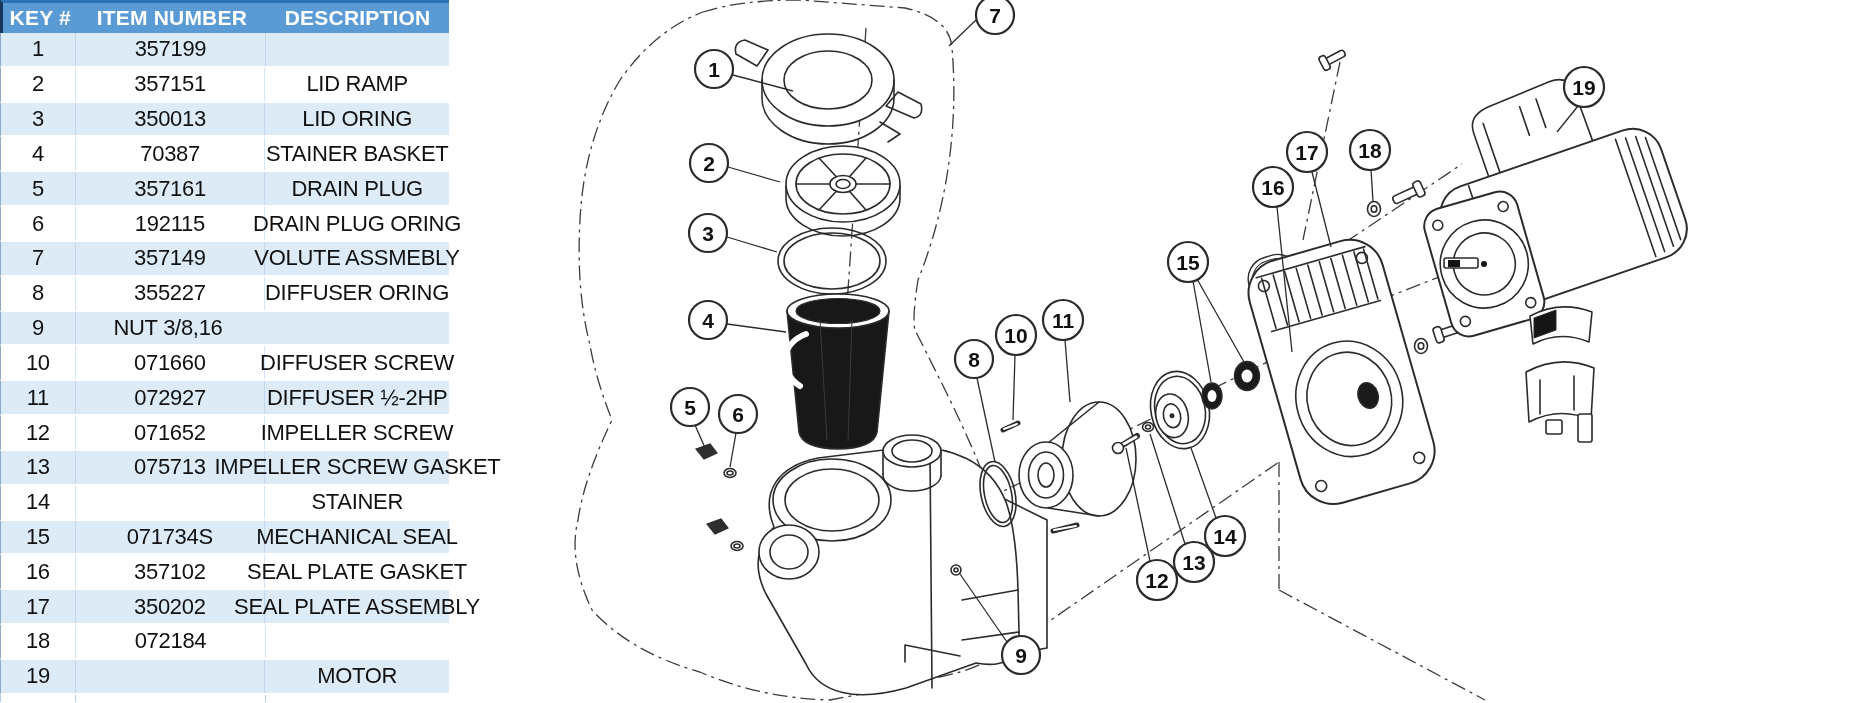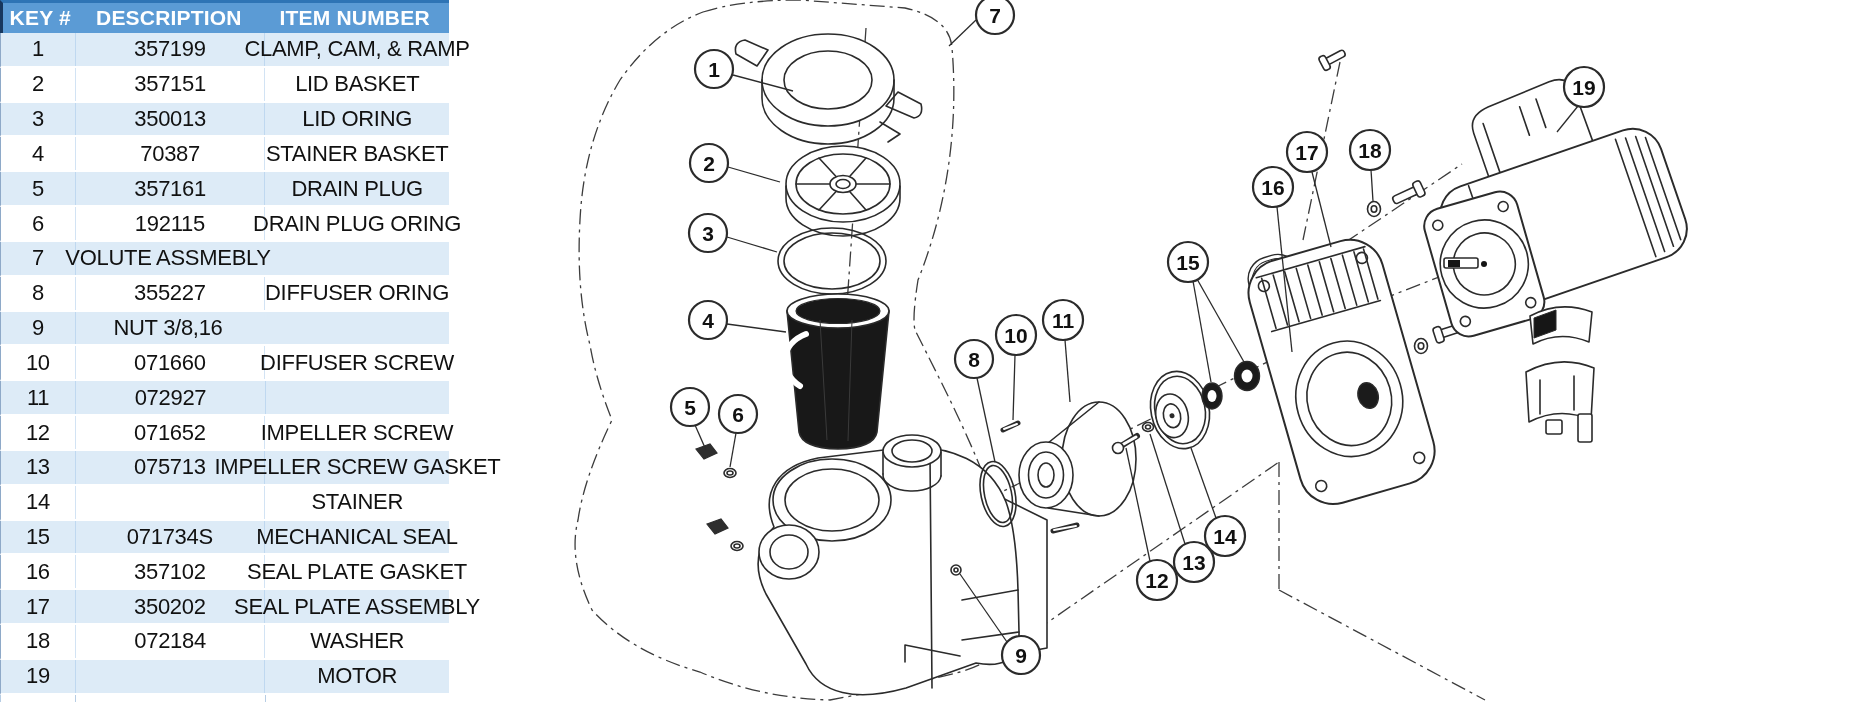--- a/index.html
+++ b/index.html
@@ -307,33 +307,32 @@
         <text x="1370" y="157.5" class="balloon-num">18</text>
         <line x1="1578" y1="106" x2="1557" y2="132" class="leader"></line>
         <circle cx="1584" cy="87" r="20" class="balloon"></circle>
         <text x="1584" y="94.5" class="balloon-num">19</text>
       </g>
   </svg>
 
   <div class="table-wrap">
     <div class="thead">
       <div class="hc c-key">KEY #</div>
+      <div class="hc c-item">ITEM NUMBER</div>
       <div class="hc c-desc">DESCRIPTION</div>
-      <div class="hc c-item">ITEM NUMBER</div>
     </div>
     <div id="tbody">
         <div class="trow alt">
           <div class="td c-key">1</div>
           <div class="td c-item">357199</div>
-          <div class="td c-desc">CLAMP, CAM, &amp; RAMP</div>
         </div>
         <div class="trow plain">
           <div class="td c-key">2</div>
           <div class="td c-item">357151</div>
-          <div class="td c-desc">LID BASKET</div>
+          <div class="td c-desc">LID RAMP</div>
         </div>
         <div class="trow alt">
           <div class="td c-key">3</div>
           <div class="td c-item">350013</div>
           <div class="td c-desc">LID ORING</div>
         </div>
         <div class="trow plain">
           <div class="td c-key">4</div>
           <div class="td c-item">70387</div>
           <div class="td c-desc">STAINER BASKET</div>
@@ -343,39 +342,41 @@
           <div class="td c-item">357161</div>
           <div class="td c-desc">DRAIN PLUG</div>
         </div>
         <div class="trow plain">
           <div class="td c-key">6</div>
           <div class="td c-item">192115</div>
           <div class="td c-desc">DRAIN PLUG ORING</div>
         </div>
         <div class="trow alt">
           <div class="td c-key">7</div>
+          <div class="td c-item">357149</div>
           <div class="td c-desc">VOLUTE ASSMEBLY</div>
         </div>
         <div class="trow plain">
           <div class="td c-key">8</div>
           <div class="td c-item">355227</div>
           <div class="td c-desc">DIFFUSER ORING</div>
         </div>
         <div class="trow alt">
           <div class="td c-key">9</div>
           <div class="td c-desc">NUT 3/8,16</div>
         </div>
         <div class="trow plain">
           <div class="td c-key">10</div>
           <div class="td c-item">071660</div>
           <div class="td c-desc">DIFFUSER SCREW</div>
         </div>
         <div class="trow alt">
           <div class="td c-key">11</div>
           <div class="td c-item">072927</div>
+          <div class="td c-desc">DIFFUSER ½-2HP</div>
         </div>
         <div class="trow plain">
           <div class="td c-key">12</div>
           <div class="td c-item">071652</div>
           <div class="td c-desc">IMPELLER SCREW</div>
         </div>
         <div class="trow alt">
           <div class="td c-key">13</div>
           <div class="td c-item">075713</div>
           <div class="td c-desc"><span class="cursor-bar"></span>IMPELLER SCREW GASKET</div>
@@ -396,21 +397,20 @@
           <div class="td c-desc">SEAL PLATE GASKET</div>
         </div>
         <div class="trow alt">
           <div class="td c-key">17</div>
           <div class="td c-item">350202</div>
           <div class="td c-desc">SEAL PLATE ASSEMBLY</div>
         </div>
         <div class="trow plain">
           <div class="td c-key">18</div>
           <div class="td c-item">072184</div>
-          <div class="td c-desc">WASHER</div>
         </div>
         <div class="trow alt">
           <div class="td c-key">19</div>
           <div class="td c-item"></div>
           <div class="td c-desc">MOTOR</div>
         </div>
       </div>
     <div class="partial-row">
       <div class="vline" style="left:74px"></div>
       <div class="vline" style="left:264px"></div>

